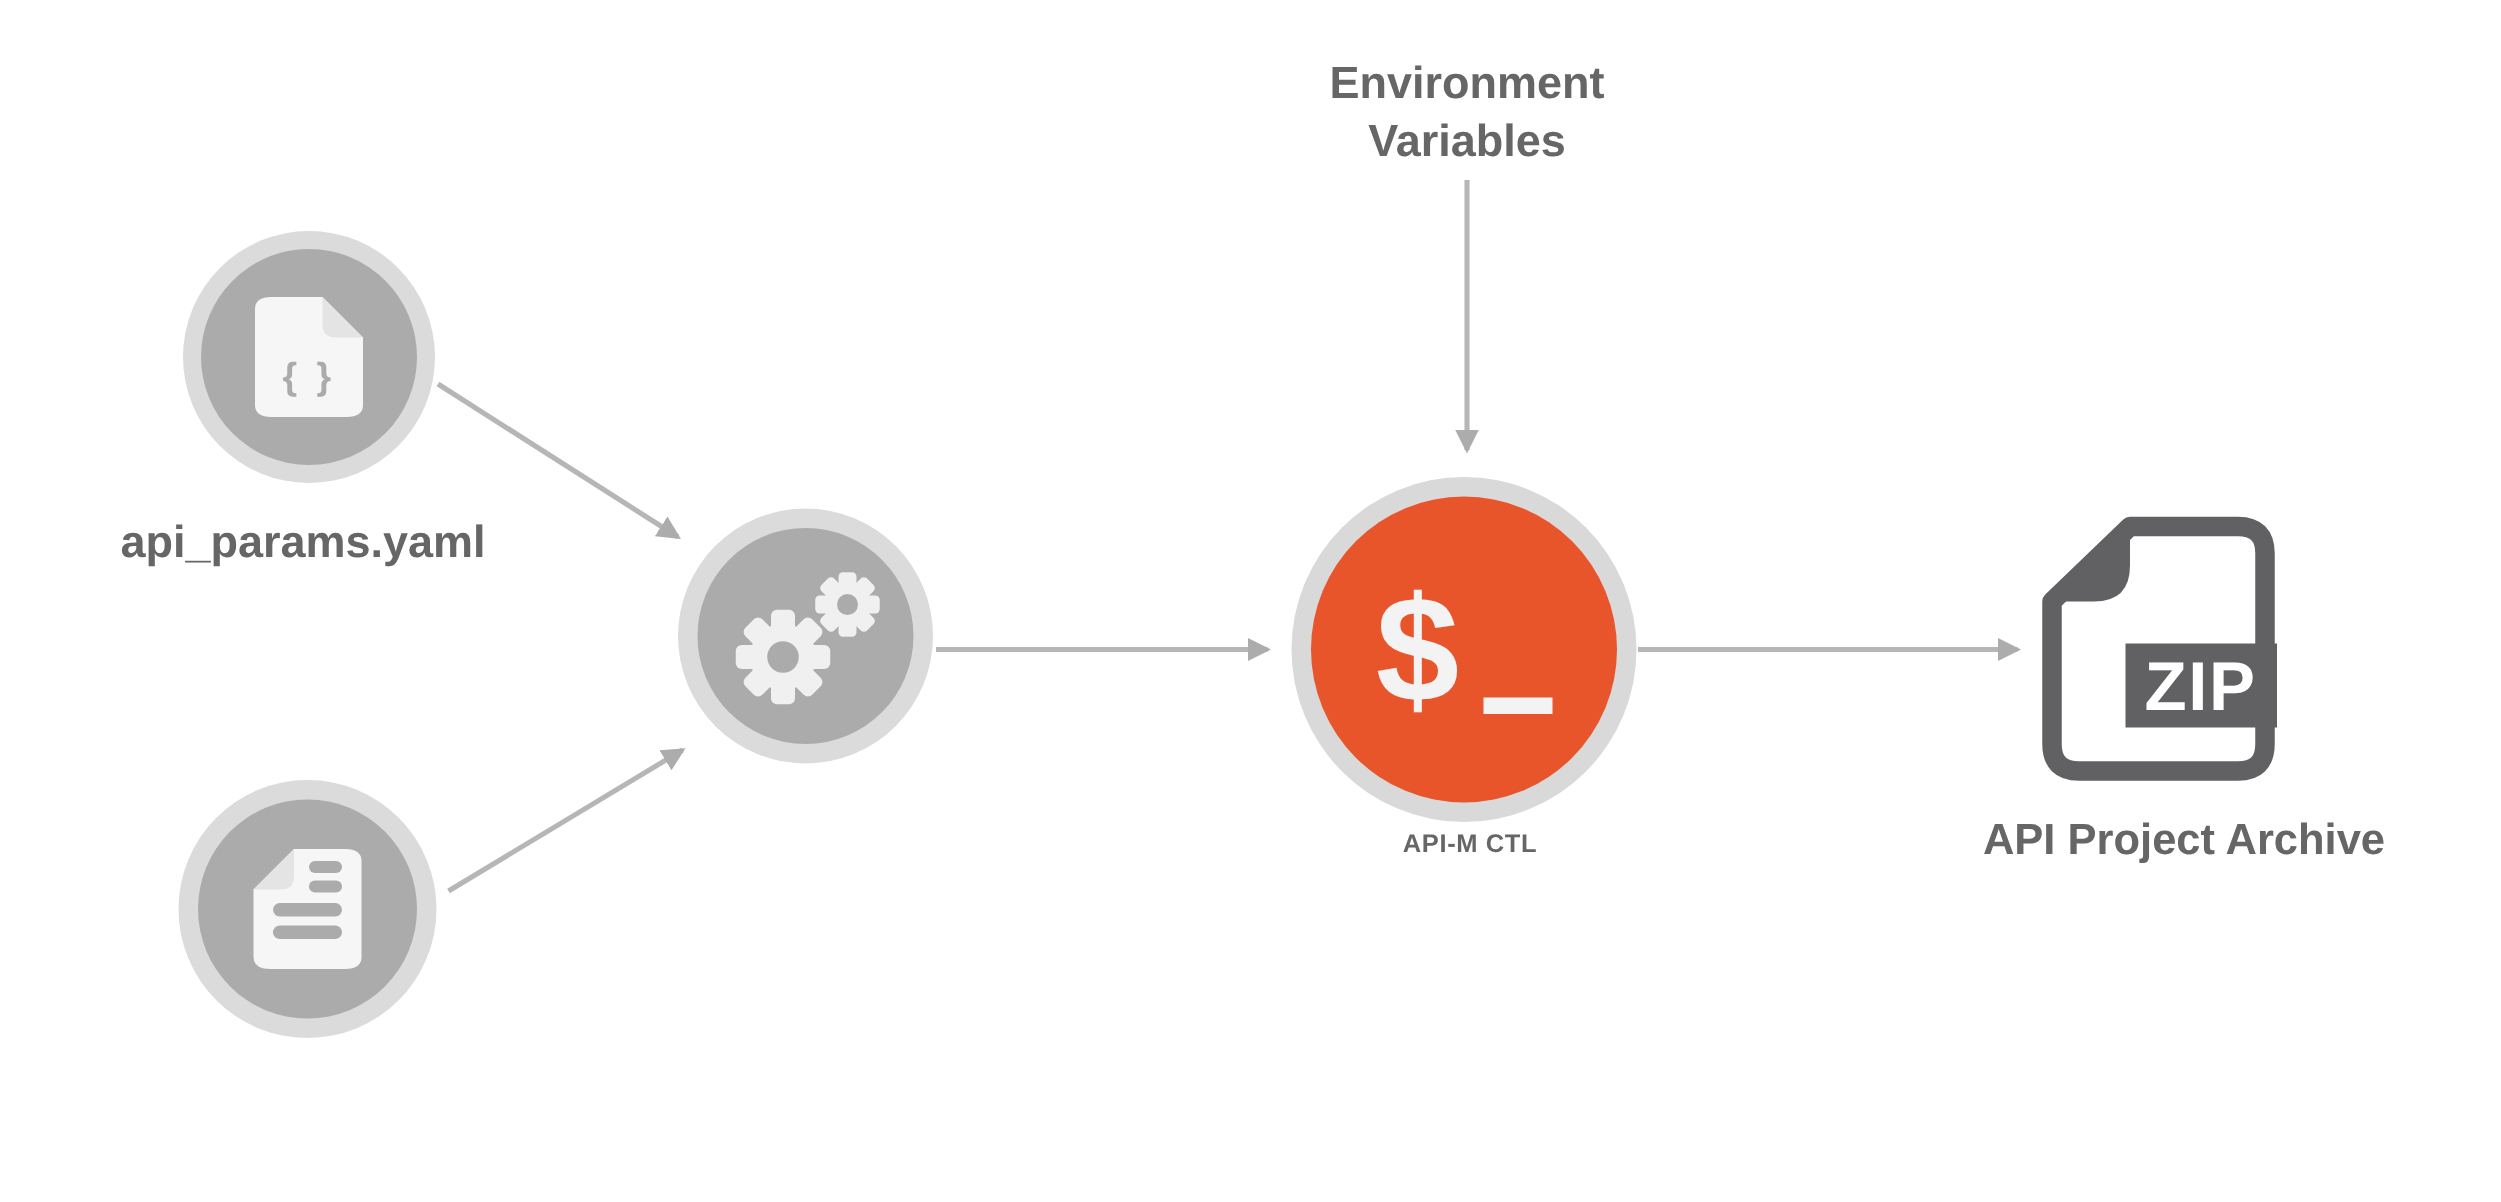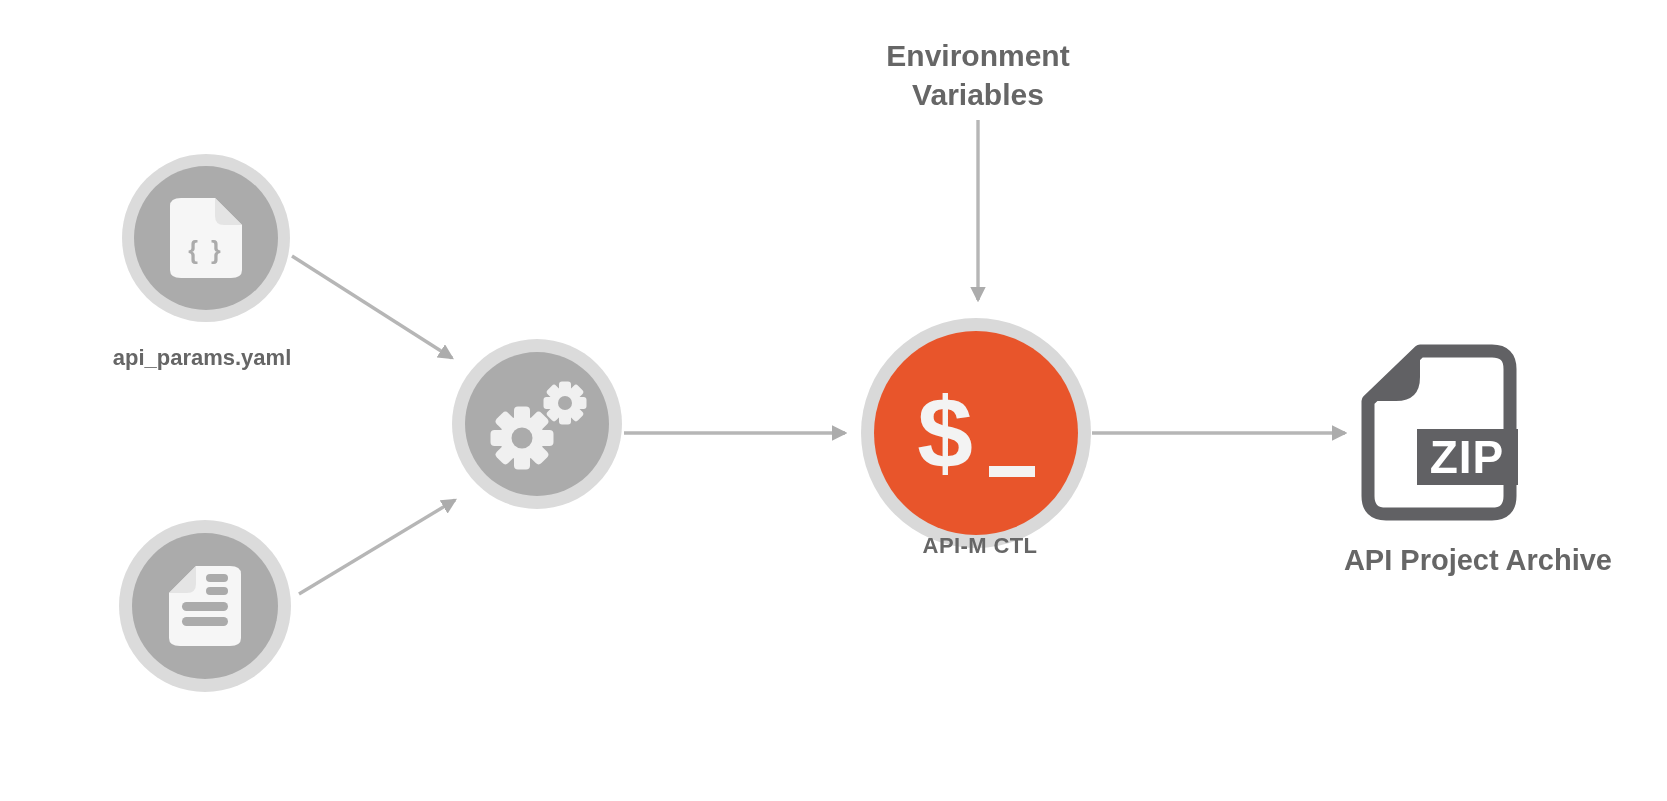--- a/index.html
+++ b/index.html
@@ -22,24 +22,24 @@
   #node-api-project { left:119px; top:520px; width:172px; height:172px; }
   #node-api-project .core { width:146px; height:146px; }
   #node-build       { left:452px; top:339px; width:170px; height:170px; }
   #node-build .core       { width:144px; height:144px; }
   #node-apimctl     { left:861px; top:318px; width:230px; height:230px; background:#D9D9D9; }
   #node-apimctl .core     { width:204px; height:204px; background:#E8552B; }
 
   .node-label {
     position:absolute; color:#666666; font-weight:600; text-align:center; white-space:nowrap;
   }
-  #label-api-params  { left:22px;   top:345px; width:360px; font-size:22px; }
+  #label-api-params  { left:22px;   top:345px; width:360px; font-size:30px; }
   #label-api-project { left:27px;   top:713px; width:360px; font-size:29px; }
-  #label-apimctl     { left:830px;  top:533px; width:300px; font-size:22px; letter-spacing:0.4px; }
-  #label-archive     { left:1300px; top:544px; width:312px; font-size:29px;text-align:right; }
+  #label-apimctl     { left:830px;  top:553px; width:300px; font-size:17px; letter-spacing:0.4px; }
+  #label-archive     { left:1300px; top:544px; width:312px; font-size:29px; }
   #label-env         { left:868px;  top:36px;  width:220px; font-size:30px; line-height:39px;
                        white-space:normal; }
 
   .terminal { display:flex; align-items:baseline; }
   .dollar   { font-size:100px; font-weight:600; color:#F3F3F3; line-height:1; }
   .cursor-bar { width:46px; height:11px; background:#F3F3F3; margin-left:16px;
                 position:relative; top:9px; }
 
   #zip-icon { position:absolute; left:1358px; top:343px; }
 </style>

